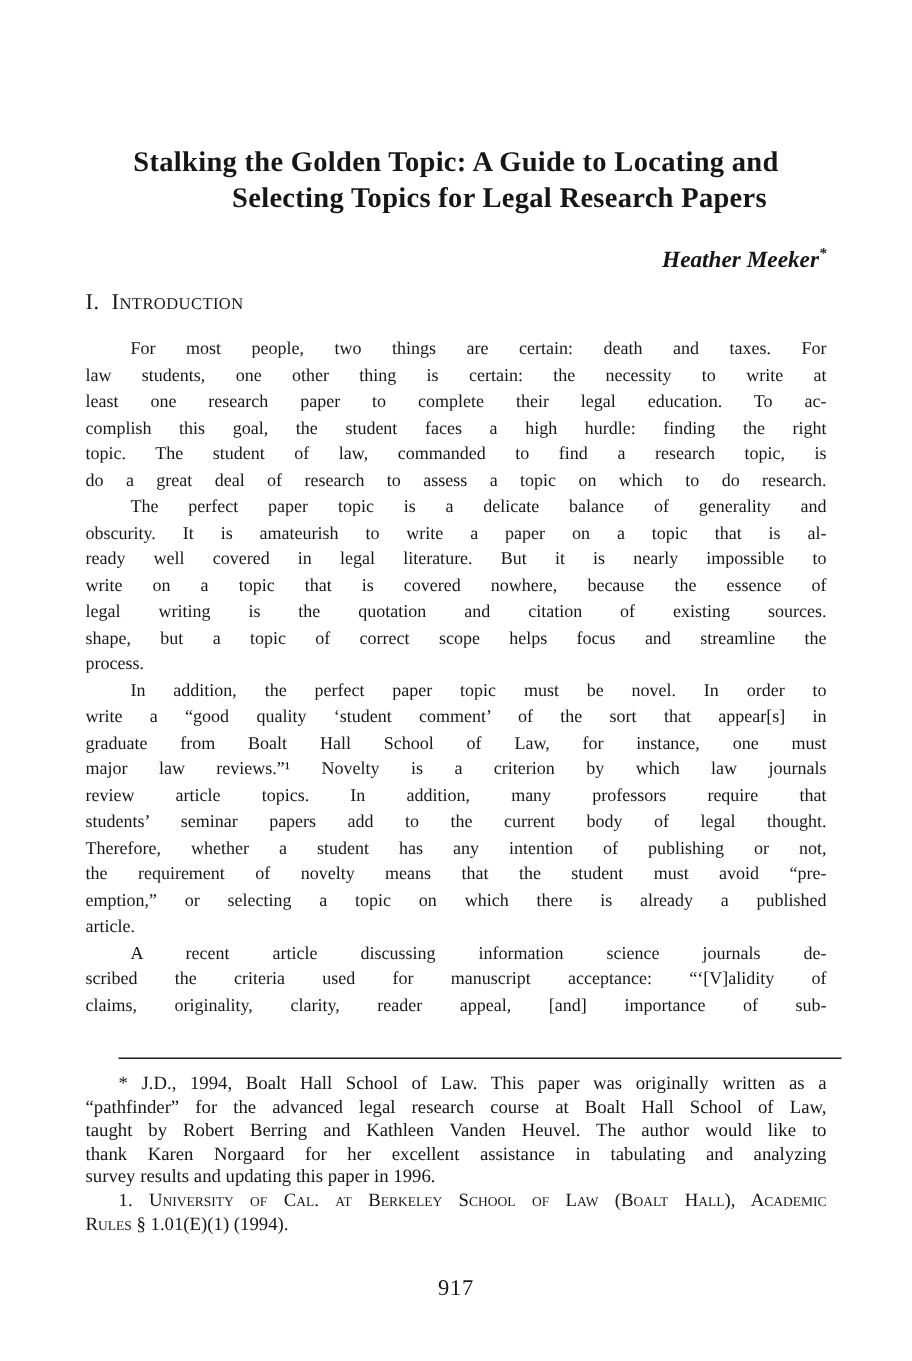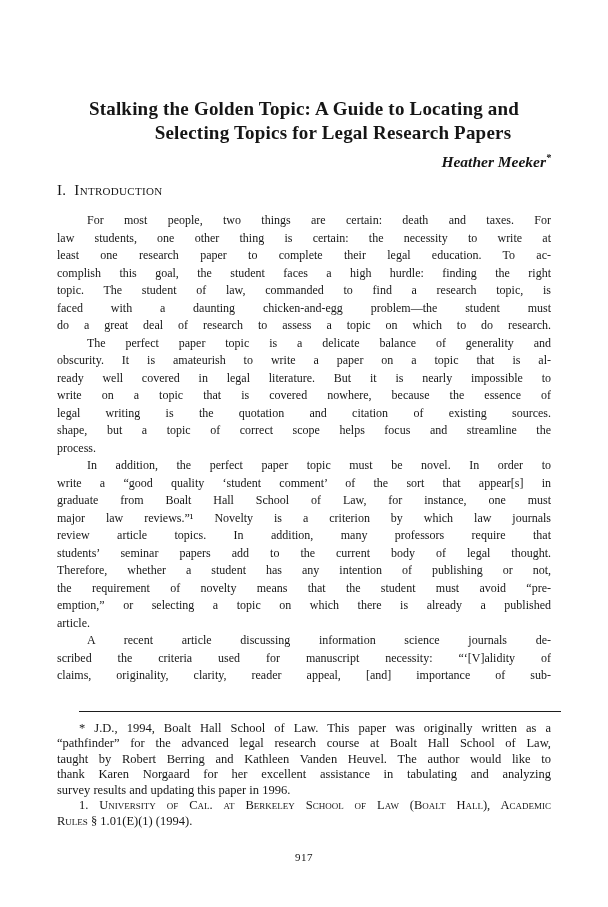--- a/index.html
+++ b/index.html
@@ -12,38 +12,38 @@
     font-family:"Liberation Serif","DejaVu Serif",serif;
     overflow:hidden;
     box-sizing:border-box;
   }
   .content { padding:0 57px; }
 
   .title { margin:97px 0 0 0; font-size:19px; line-height:24px; font-weight:700; text-align:center; letter-spacing:0.2px; }
   .title-line { display:block; }
   .title-line.t2 { padding-left:58px; }
 
-  .author { margin-top:8px; text-align:right; font-size:15.5px; font-style:italic; font-weight:700; }
+  .author { margin-top:20px; text-align:right; font-size:15.5px; font-style:italic; font-weight:700; }
   .author sup { font-size:10px; line-height:0; }
 
   .heading { margin-top:11px; text-align:left; font-size:15px; letter-spacing:0.3px; }
   .heading-num { margin-right:8px; }
   .smallcaps { font-variant:small-caps; }
 
   .body { margin-top:13px; font-size:12px; line-height:17.5px; }
   .line { text-align:justify; text-align-last:justify; }
   .line.noflush { text-align-last:left; }
   .para > .line.first { text-indent:30px; }
 
   .fn-sep { margin:26px 0 0 22px; width:482px; height:0; border-top:1.6px solid #1d1d1d; }
 
   .footnotes { margin-top:9px; font-size:12.5px; line-height:15.6px; }
   .fn > .line.first { text-indent:22px; }
 
-  .page-num { position:absolute; top:851px; left:0; width:100%; text-align:center; font-size:11px; letter-spacing:0.5px; }
+  .page-num { position:absolute; top:851px; left:0; width:100%; text-align:center; font-size:15px; letter-spacing:0.5px; }
 </style>
 </head>
 <body>
 
 <div class="page">
   <div class="content">
 
     <h1 class="title">
       <span class="title-line t1">Stalking the Golden Topic: A Guide to Locating and</span>
       <span class="title-line t2">Selecting Topics for Legal Research Papers</span>
@@ -57,21 +57,20 @@
       <span class="heading-num">I.</span><span class="smallcaps">Introduction</span>
     </div>
 
     <div class="body" id="body-paragraphs">
         <div class="para">
           <div class="line first">For most people, two things are certain: death and taxes. For</div>
           <div class="line">law students, one other thing is certain: the necessity to write at</div>
           <div class="line">least one research paper to complete their legal education. To ac-</div>
           <div class="line">complish this goal, the student faces a high hurdle: finding the right</div>
           <div class="line">topic. The student of law, commanded to find a research topic, is</div>
-          <div class="line">faced with a daunting chicken-and-egg problem—the student must</div>
           <div class="line">do a great deal of research to assess a topic on which to do research.</div>
         </div>
         <div class="para">
           <div class="line first">The perfect paper topic is a delicate balance of generality and</div>
           <div class="line">obscurity. It is amateurish to write a paper on a topic that is al-</div>
           <div class="line">ready well covered in legal literature. But it is nearly impossible to</div>
           <div class="line">write on a topic that is covered nowhere, because the essence of</div>
           <div class="line">legal writing is the quotation and citation of existing sources.</div>
           <div class="line">shape, but a topic of correct scope helps focus and streamline the</div>
           <div class="line noflush">process.</div>
@@ -83,21 +82,21 @@
           <div class="line">major law reviews.”¹ Novelty is a criterion by which law journals</div>
           <div class="line">review article topics. In addition, many professors require that</div>
           <div class="line">students’ seminar papers add to the current body of legal thought.</div>
           <div class="line">Therefore, whether a student has any intention of publishing or not,</div>
           <div class="line">the requirement of novelty means that the student must avoid “pre-</div>
           <div class="line">emption,” or selecting a topic on which there is already a published</div>
           <div class="line noflush">article.</div>
         </div>
         <div class="para">
           <div class="line first">A recent article discussing information science journals de-</div>
-          <div class="line">scribed the criteria used for manuscript necessity: “‘[V]alidity of</div>
+          <div class="line">scribed the criteria used for manuscript acceptance: “‘[V]alidity of</div>
           <div class="line">claims, originality, clarity, reader appeal, [and] importance of sub-</div>
         </div>
       </div>
 
     <div class="fn-sep"></div>
 
     <div class="footnotes" id="footnotes">
         <div class="fn">
           <div class="line first">* J.D., 1994, Boalt Hall School of Law. This paper was originally written as a</div>
           <div class="line">“pathfinder” for the advanced legal research course at Boalt Hall School of Law,</div>

